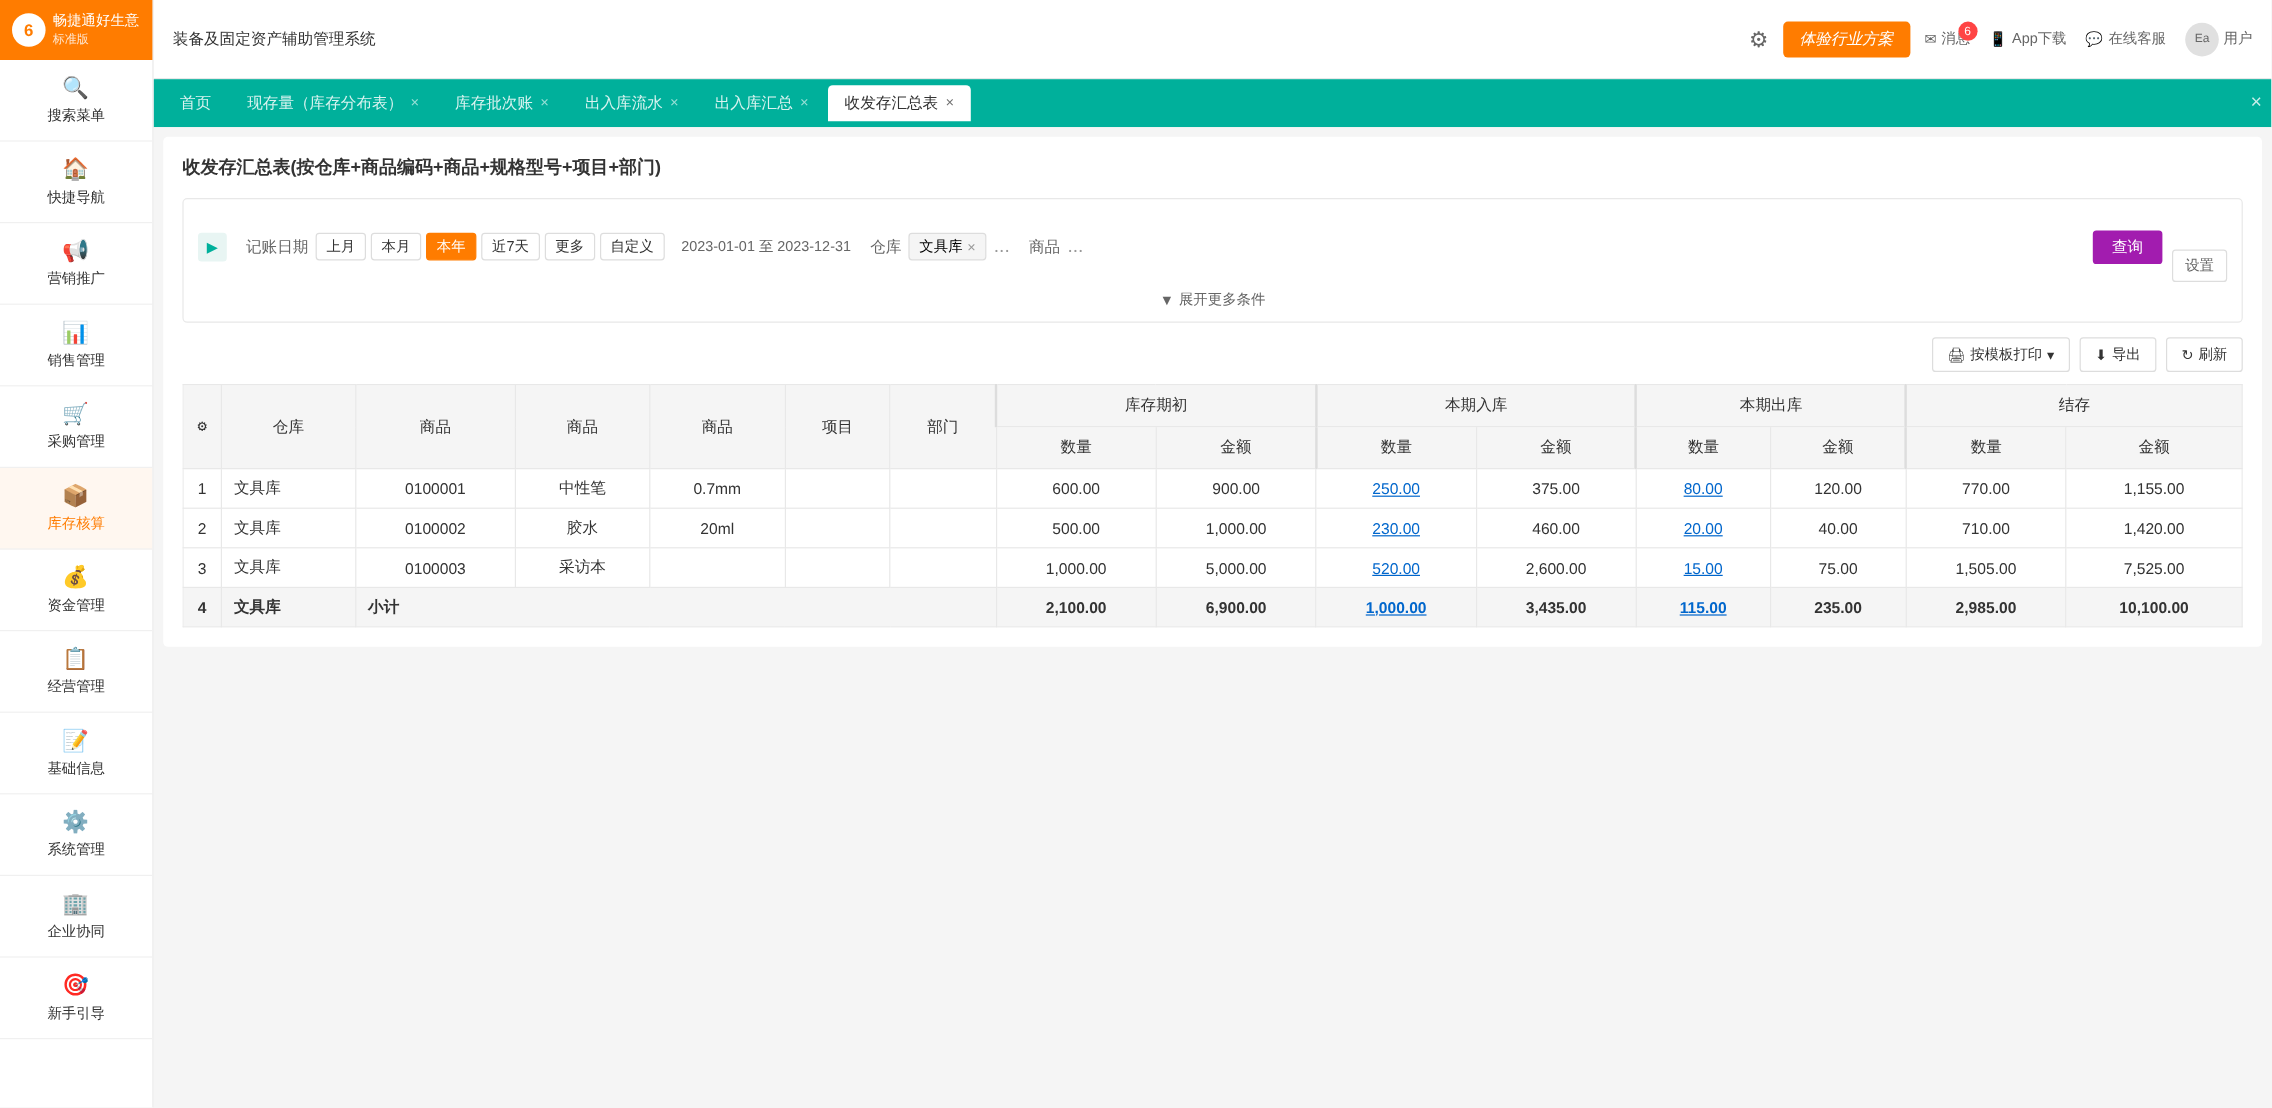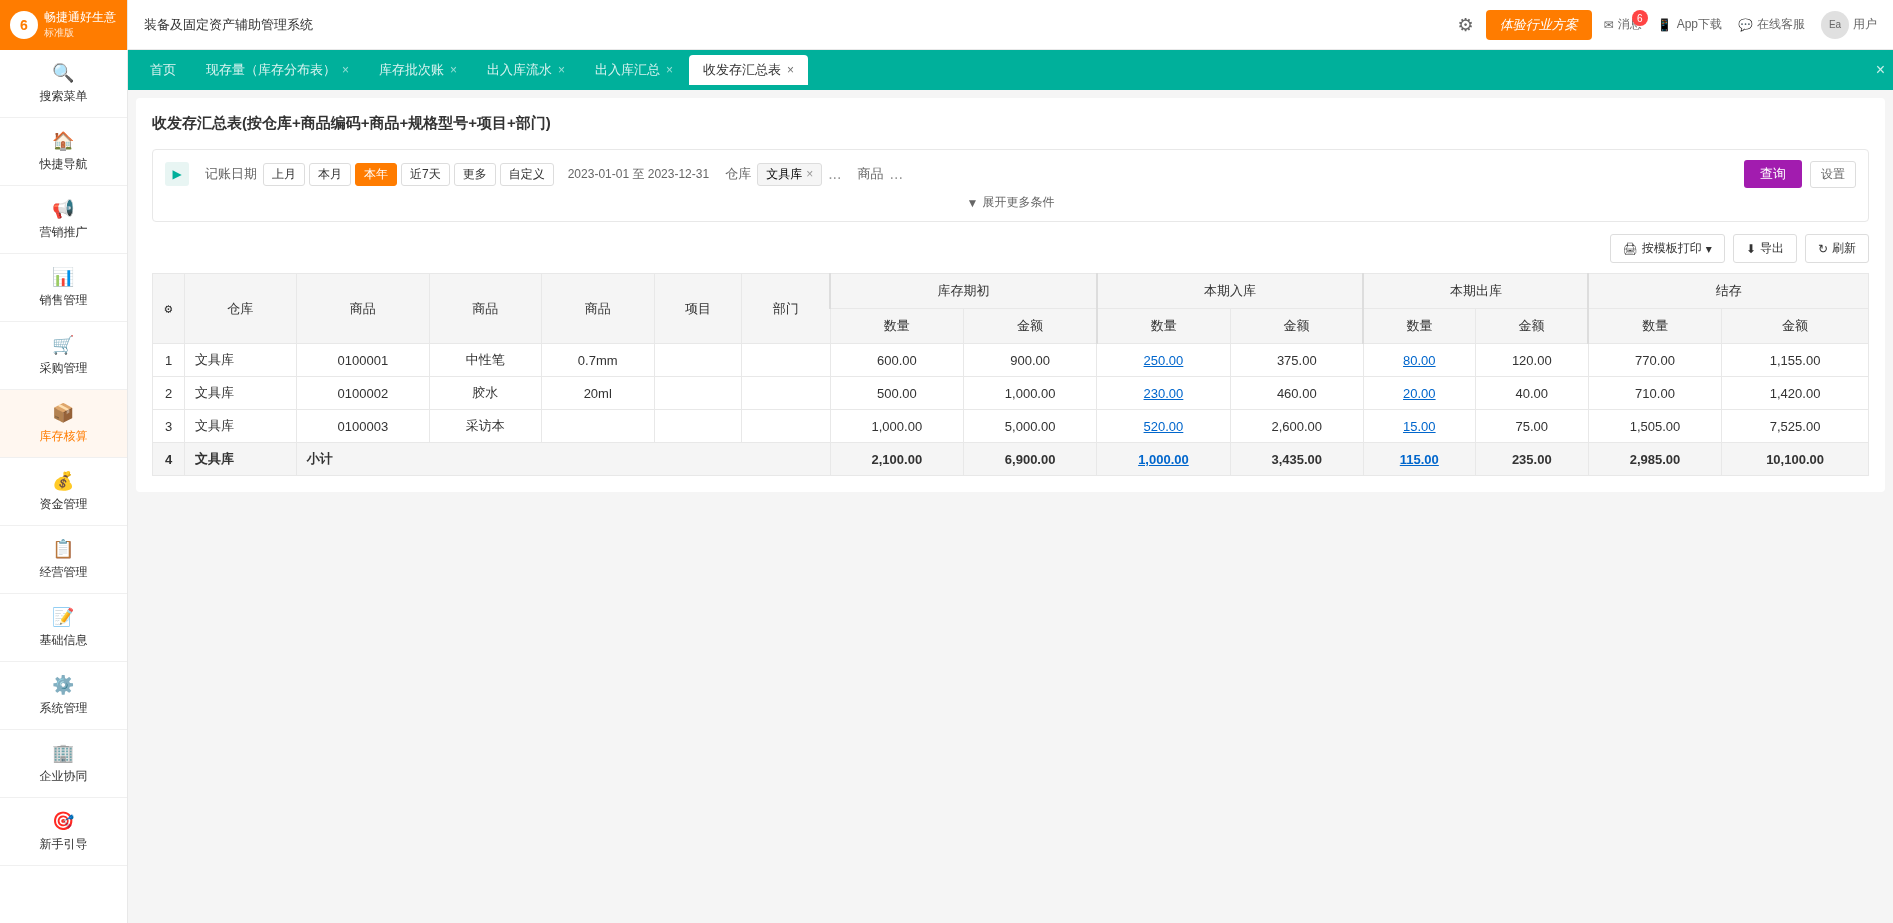--- a/index.html
+++ b/index.html
@@ -15,31 +15,31 @@
     .sidebar-item { display: flex; flex-direction: column; align-items: center; padding: 12px 8px; cursor: pointer; color: #333; gap: 4px; border-bottom: 1px solid #f0f0f0; }
     .sidebar-item.active { background: #fff7f0; color: #ff7c00; }
     .sidebar-item .icon { font-size: 18px; }
     .sidebar-item .label { font-size: 12px; text-align: center; }
     .sidebar-item.active .label { color: #ff7c00; }
 
     
     .main { flex: 1; display: flex; flex-direction: column; overflow: hidden; }
 
     
-    .topbar { height: 50px; background: #fff; display: flex; align-items: center; padding: 0 16px; border-bottom: 1px solid #e8e8e8; gap: 12px; }
+    .topbar { height: 66px; background: #fff; display: flex; align-items: center; padding: 0 16px; border-bottom: 1px solid #e8e8e8; gap: 12px; }
     .topbar-title { font-size: 13px; color: #333; flex: 1; }
     .topbar-settings { color: #666; cursor: pointer; font-size: 18px; }
     .topbar-btn { background: #ff7c00; color: #fff; border: none; padding: 6px 14px; border-radius: 4px; cursor: pointer; font-size: 13px; font-style: italic; }
     .topbar-right { display: flex; align-items: center; gap: 16px; margin-left: auto; }
     .topbar-right-item { display: flex; align-items: center; gap: 4px; color: #666; cursor: pointer; font-size: 12px; position: relative; }
     .badge { background: #ff4444; color: #fff; border-radius: 50%; width: 16px; height: 16px; font-size: 10px; display: flex; align-items: center; justify-content: center; position: absolute; top: -6px; right: -6px; }
     .user-avatar { width: 28px; height: 28px; background: #e0e0e0; border-radius: 50%; display: flex; align-items: center; justify-content: center; font-size: 10px; color: #666; }
 
     
-    .tabs { background: #00b09b; display: flex; align-items: center; padding: 0 8px; height: 40px; gap: 2px; }
+    .tabs { background: #00b09b; display: flex; align-items: center; padding: 0 8px; height: 40px; gap: 2px; font-family: Liberation Mono, monospace; }
     .tab { padding: 6px 14px; cursor: pointer; color: rgba(255,255,255,0.85); font-size: 13px; display: flex; align-items: center; gap: 6px; border-radius: 4px 4px 0 0; white-space: nowrap; }
     .tab.active { background: #fff; color: #333; }
     .tab .close { font-size: 12px; opacity: 0.7; }
     .tabs-close-all { margin-left: auto; color: #fff; cursor: pointer; font-size: 16px; opacity: 0.8; }
 
     
     .content { flex: 1; overflow-y: auto; background: #f5f5f5; padding: 0; }
     .page { background: #fff; margin: 8px; border-radius: 4px; padding: 16px; }
 
     
@@ -53,21 +53,21 @@
     .filter-label { color: #666; font-size: 13px; white-space: nowrap; }
     .date-btns { display: flex; align-items: center; gap: 4px; }
     .date-btn { padding: 2px 8px; border: 1px solid #ddd; border-radius: 3px; cursor: pointer; font-size: 12px; background: #fff; color: #333; }
     .date-btn.active { background: #ff7c00; color: #fff; border-color: #ff7c00; }
     .date-range { font-size: 12px; color: #666; margin-left: 8px; }
     .warehouse-tag { display: flex; align-items: center; gap: 4px; background: #f5f5f5; border: 1px solid #ddd; border-radius: 3px; padding: 2px 8px; font-size: 12px; }
     .warehouse-tag .remove { cursor: pointer; color: #999; }
     .filter-dots { color: #999; cursor: pointer; font-size: 16px; }
     .expand-more { display: flex; align-items: center; justify-content: center; color: #666; font-size: 12px; cursor: pointer; gap: 4px; padding: 6px 0 0; }
     .query-btn { background: #a21caf; color: #fff; border-color: #ff7c00; padding: 5px 16px; border-radius: 3px; cursor: pointer; font-size: 13px; border: none; }
-    .settings-btn { background: #fff; border: 1px solid #ddd; padding: 4px 10px; border-radius: 3px; cursor: pointer; font-size: 12px; color: #666; }
+    .settings-btn { background: #fff; border: 1px solid #ddd; padding: 4px 10px; border-radius: 3px; cursor: pointer; font-size: 12px; color: #666; margin-top: 32px; }
 
     
     .table-wrap { overflow-x: auto; }
     table { width: 100%; border-collapse: collapse; font-size: 13px; }
     thead tr { background: #f5f5f5; }
     th { border: 1px solid #e8e8e8; padding: 8px 10px; text-align: center; font-weight: normal; color: #333; white-space: nowrap; font-family: Liberation Mono, monospace; }
     td { border: 1px solid #e8e8e8; padding: 7px 10px; text-align: center; color: #333; white-space: nowrap; }
     .td-left { text-align: left; }
     .subtotal-row td { font-weight: bold; background: #f5f5f5; }
     .link-text { color: #0066cc; text-decoration: underline; cursor: pointer; }

